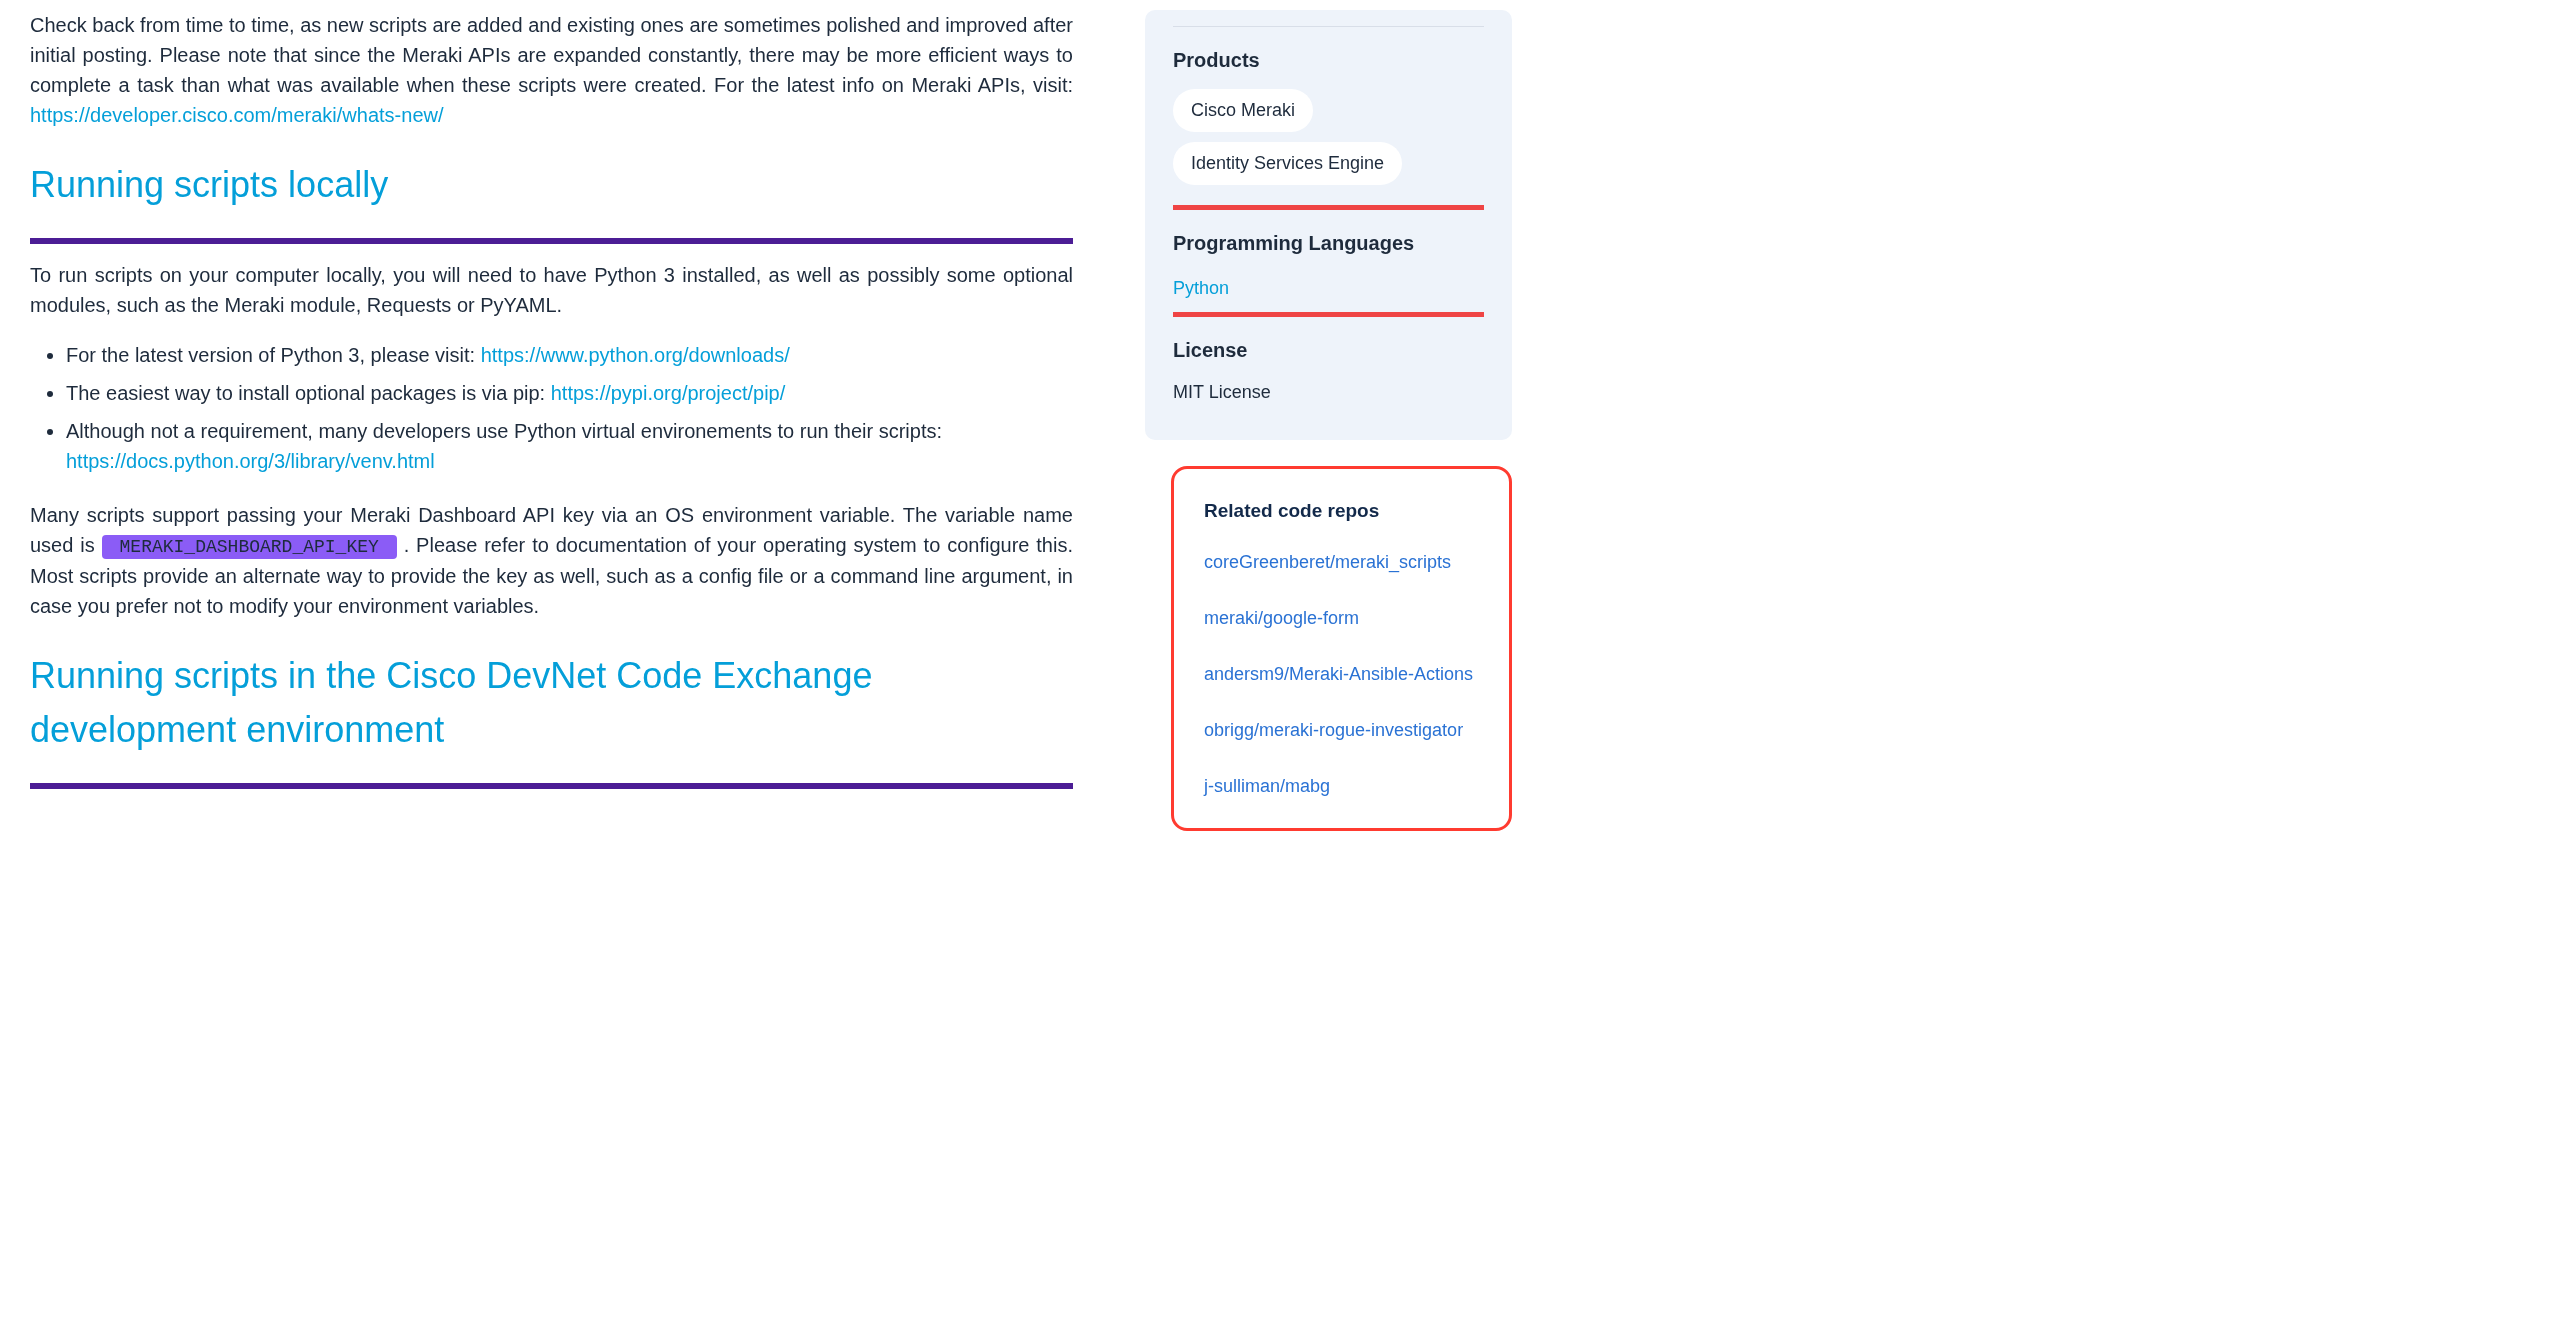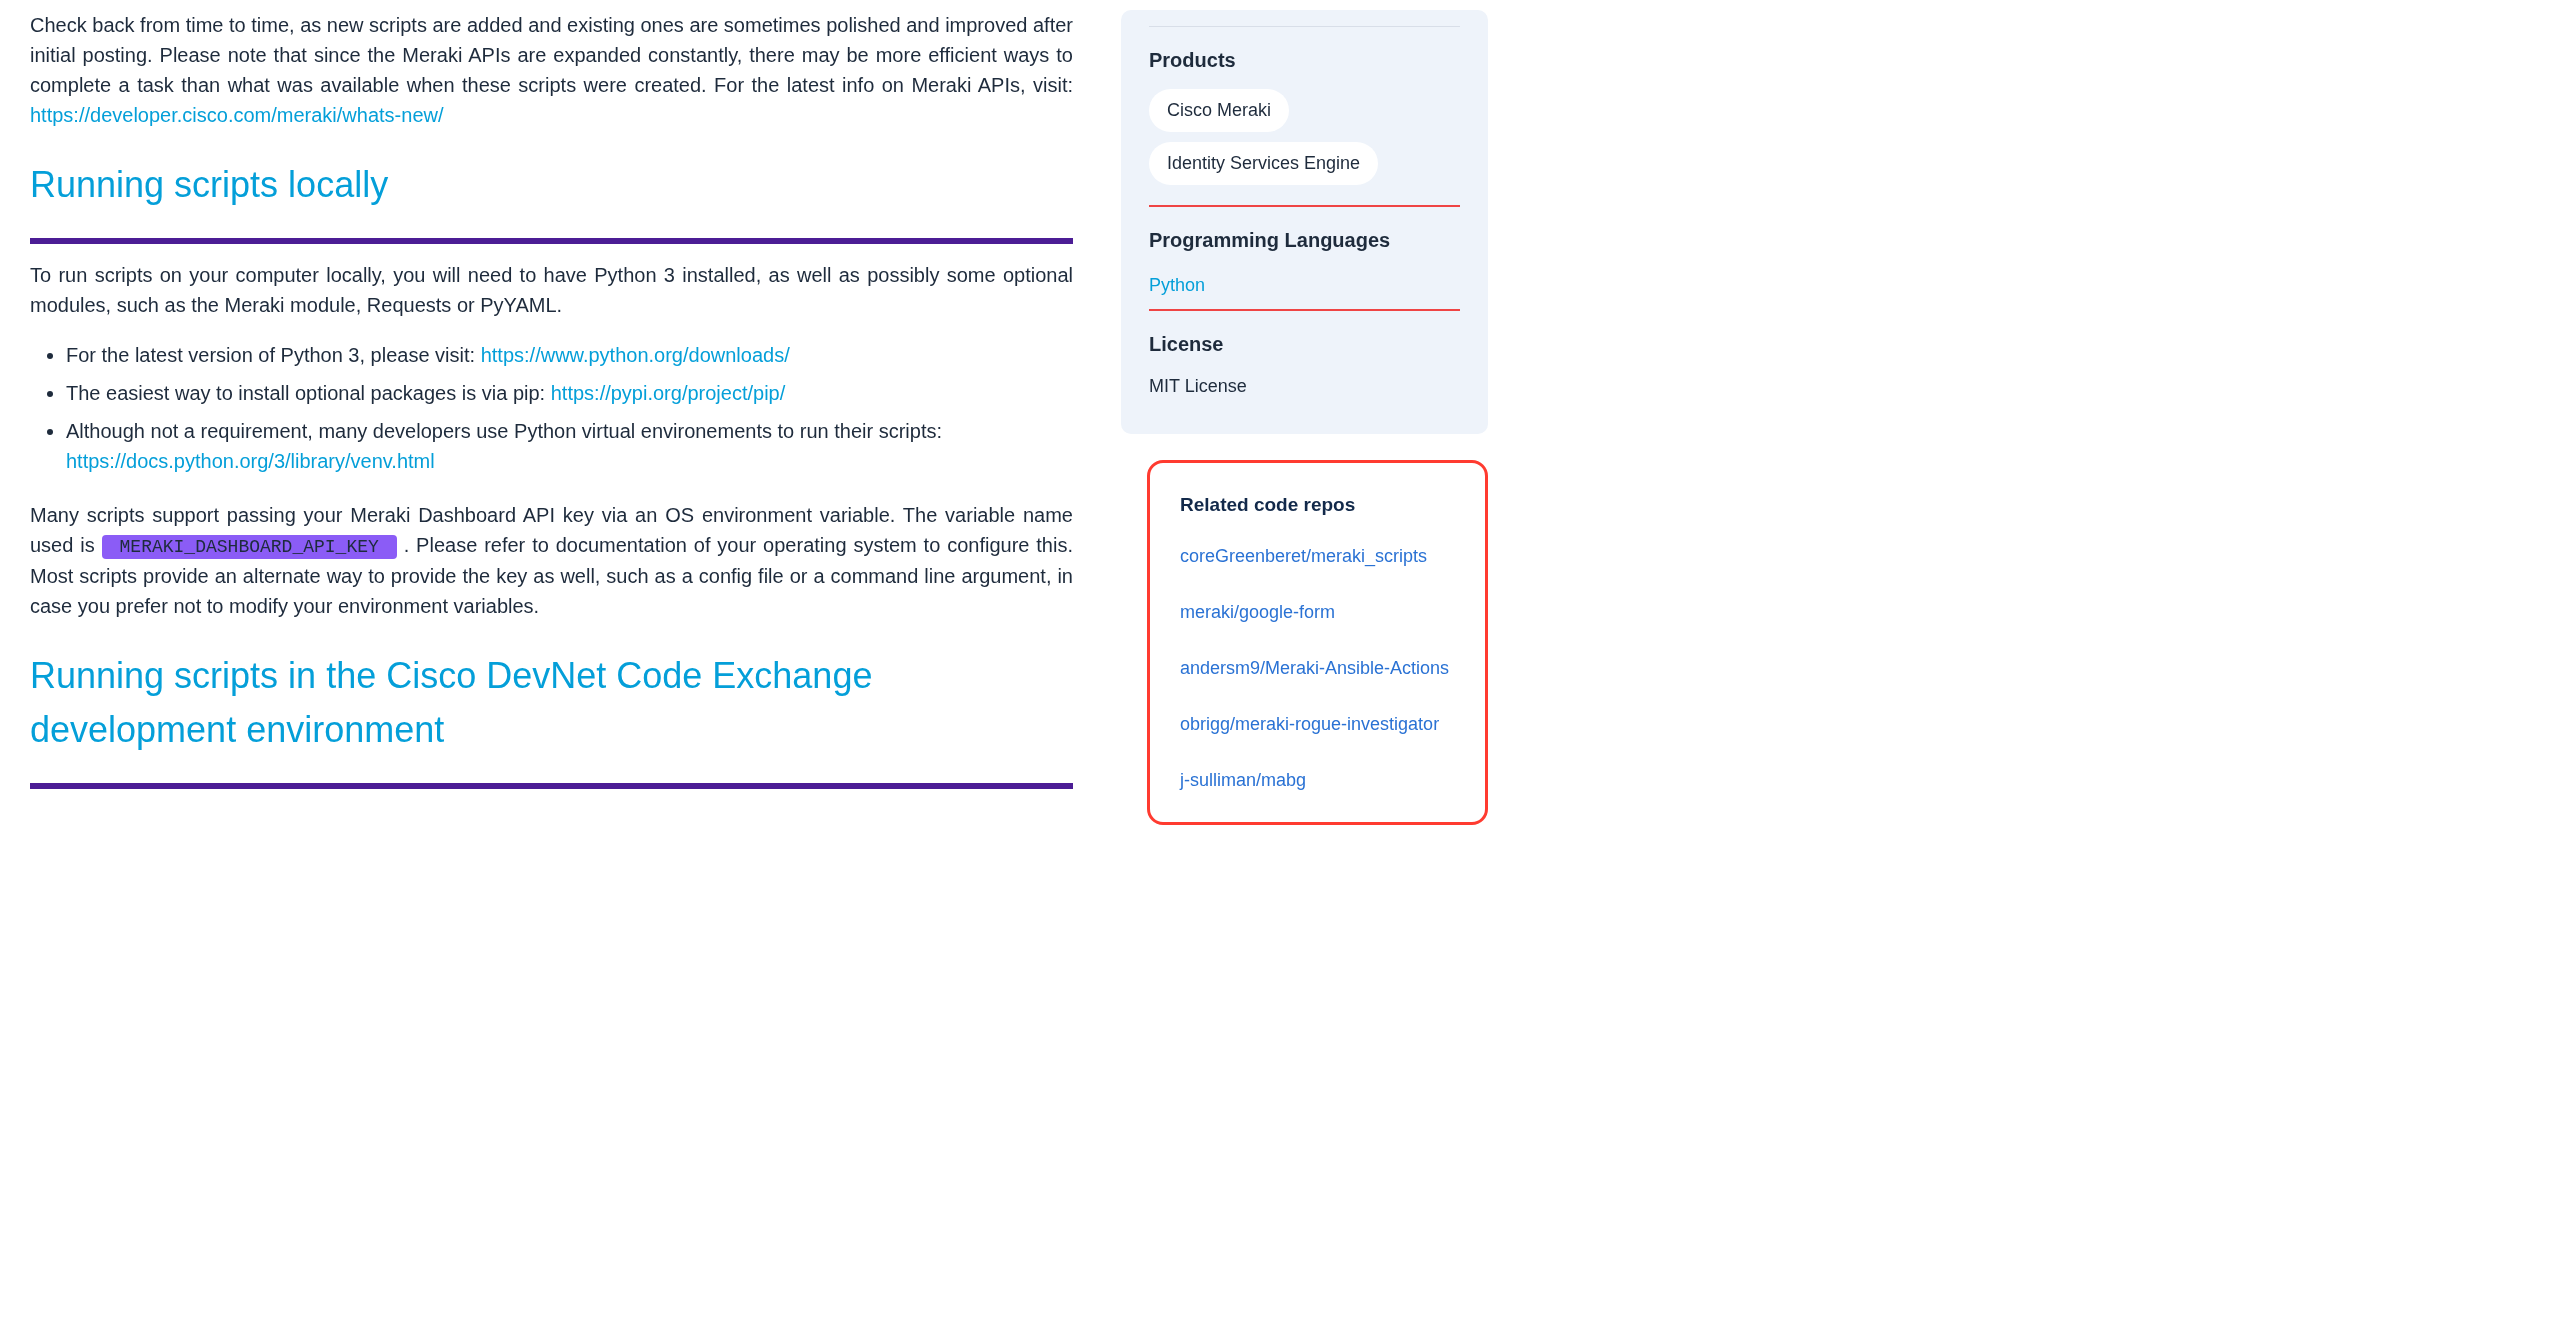--- a/index.html
+++ b/index.html
@@ -5,21 +5,21 @@
     * { margin: 0; padding: 0; box-sizing: border-box; }
     body {
       font-family: -apple-system, BlinkMacSystemFont, "Segoe UI", Helvetica, Arial, sans-serif;
       color: #1e2b3c;
       background: #fff;
       font-size: 20px;
       line-height: 1.5;
     }
     .layout {
       display: flex;
-      gap: 48px;
+      gap: 72px;
       padding: 10px 30px 30px 30px;
     }
     .main {
       flex: 1;
       max-width: 1043px;
     }
     .sidebar {
       width: 367px;
       flex-shrink: 0;
     }
@@ -48,21 +48,21 @@
       font-size: 0.9em;
     }
     
     .info-card {
       background: #eef3fa;
       border-radius: 10px;
       padding: 16px 28px 24px 28px;
       margin-bottom: 26px;
     }
     .info-section {
-      border-top: 2px solid #ef4444;
+      border-top: 5px solid #ef4444;
       padding-top: 18px;
       padding-bottom: 10px;
     }
     .info-section:first-child { border-top: 1px solid #d8dee8; }
     .info-heading {
       font-size: 20px;
       font-weight: 600;
       color: #1e2b3c;
       margin-bottom: 14px;
     }

